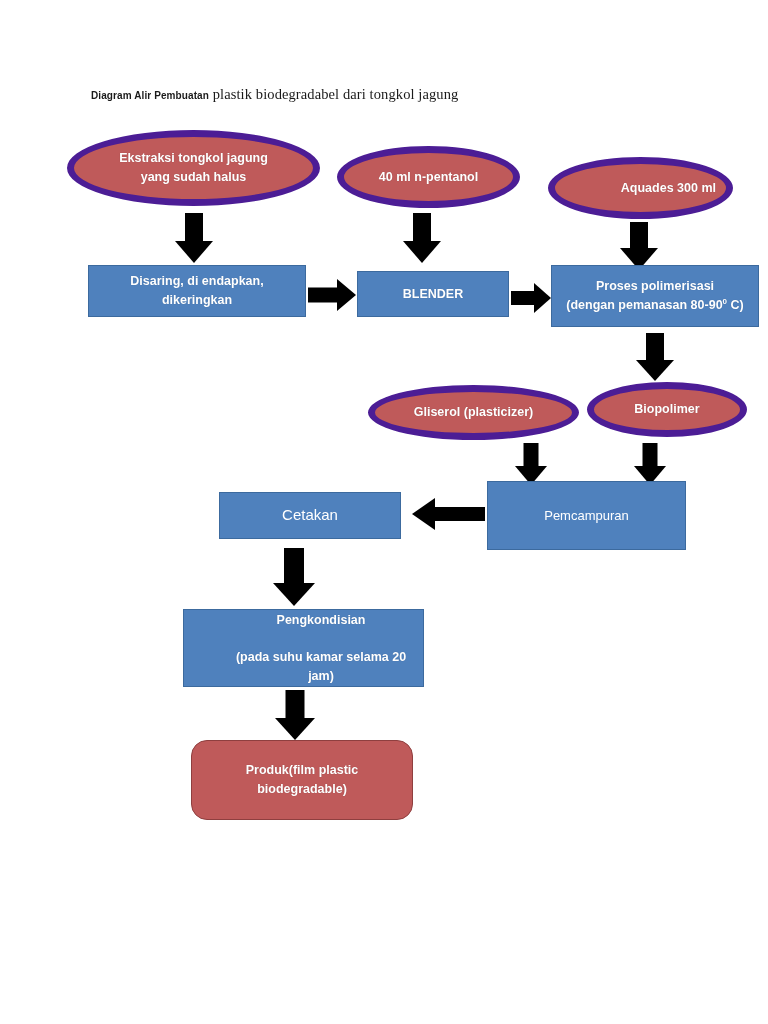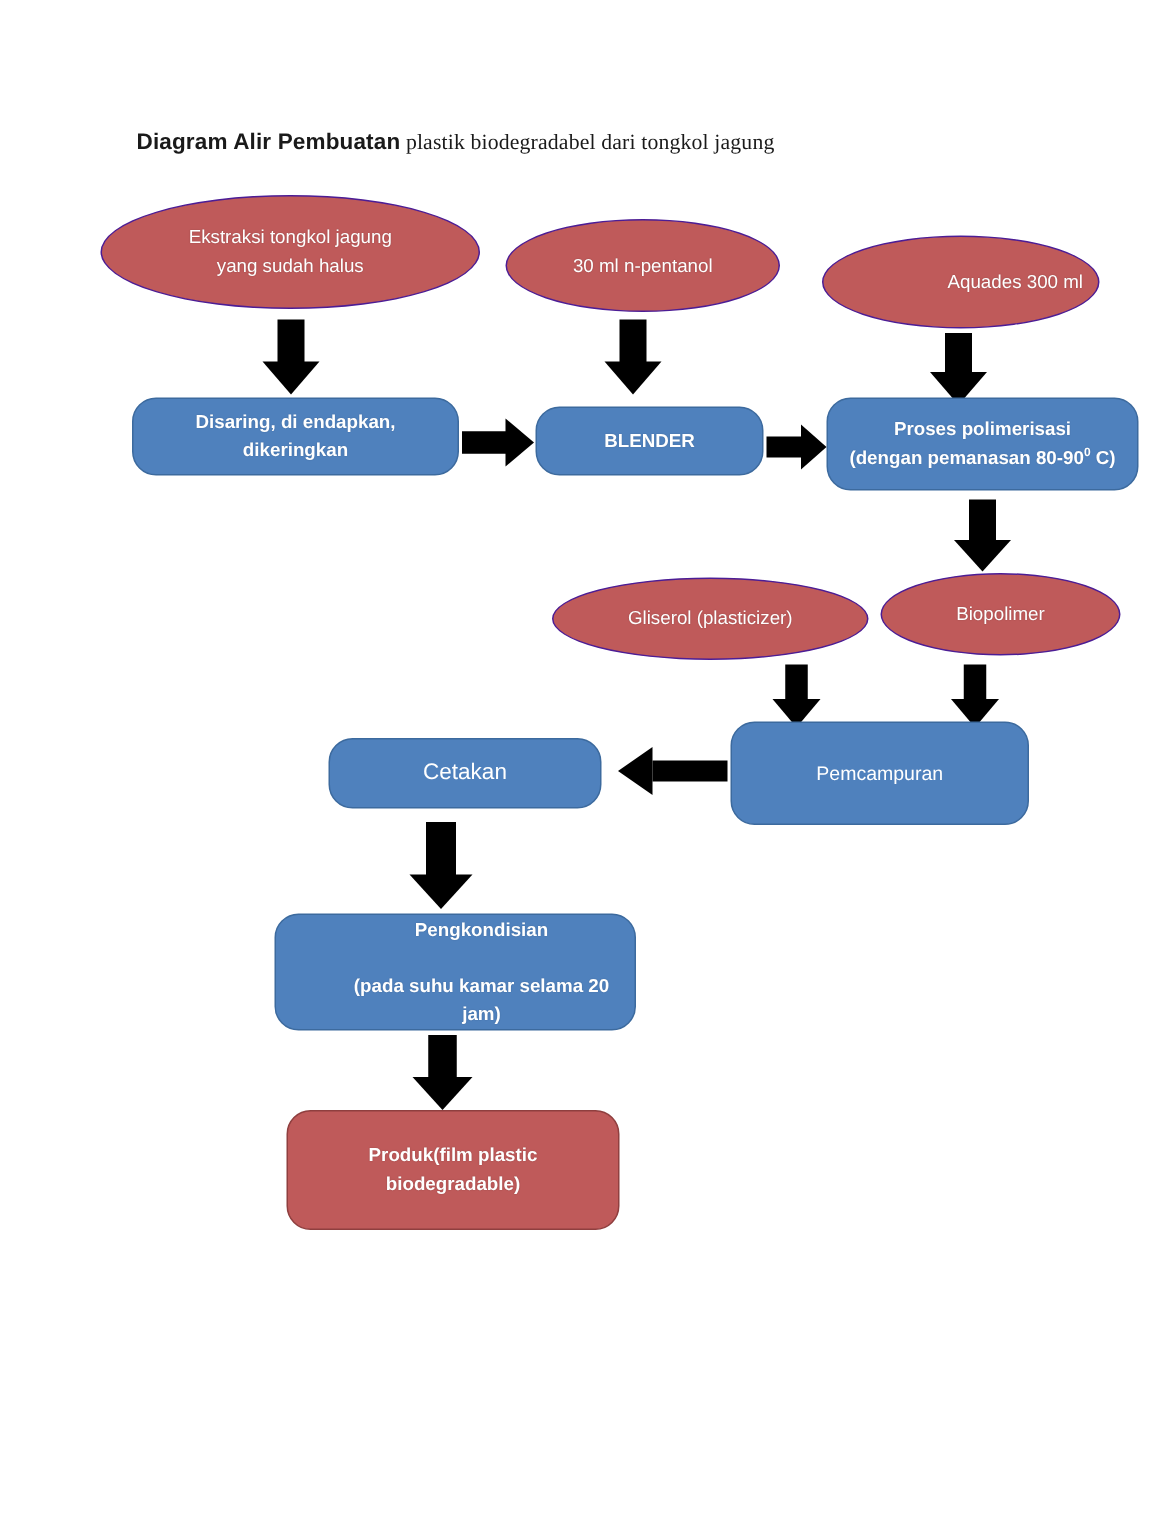--- a/index.html
+++ b/index.html
@@ -25,45 +25,44 @@
     top: 86px;
     font-family: "Liberation Serif", serif;
     font-size: 14.5px;
     color: #1a1a1a;
     white-space: nowrap;
     letter-spacing: 0.1px;
   }
   #diagram-title .t-bold {
     font-family: "Liberation Sans", sans-serif;
     font-weight: bold;
-    font-size: 15px;
+    font-size: 10px;
     margin-top: 16px;
   }
   #diagram-title .t-rest {
     font-family: "Liberation Serif", serif;
     font-weight: normal;
   }
 
   
   .node {
     position: absolute;
     box-sizing: border-box;
     display: flex;
     align-items: center;
     justify-content: center;
     text-align: center;
     color: #ffffff;
     line-height: 1.5;
-    border-radius: 16px;
   }
   .ellipse {
     background: #bf5a5a;
-    border: 1px solid #4c1d95;
+    border: 7px solid #4c1d95;
     border-radius: 50%;
-    font-weight: normal;
+    font-weight: bold;
     font-size: 12.5px;
     text-shadow: 0 0 1px rgba(0,0,0,0.25);
   }
   .rect {
     background: #4f81bd;
     border: 1px solid #3c6a9e;
     font-weight: bold;
     font-size: 12.5px;
     text-shadow: 0 0 1px rgba(0,0,0,0.2);
   }
@@ -164,21 +163,21 @@
 
   <div id="diagram-title">
     <span class="t-bold">Diagram Alir Pembuatan</span><span class="t-rest"> plastik biodegradabel dari tongkol jagung</span>
   </div>
 
   <div class="node ellipse" style="left:67px; top:130px; width:253px; height:76px;">
     <div class="label"><span>Ekstraksi tongkol jagung</span><br><span>yang sudah halus</span></div>
   </div>
 
   <div class="node ellipse" style="left:337px; top:146px; width:183px; height:62px;">
-    <div class="label">30 ml n-pentanol</div>
+    <div class="label">40 ml n-pentanol</div>
   </div>
 
   <div class="node ellipse" style="left:548px; top:157px; width:185px; height:62px;justify-content:flex-end;">
     <div class="label">Aquades 300 ml</div>
   </div>
 
   <div class="arrow arrow-down" style="left:175px; top:213px; width:38px; height:50px;">
     <div class="shaft" style="width:18px; height:30px;"></div>
     <div class="head" style="border-left-width:19px; border-right-width:19px; border-top-width:22px;"></div>
   </div>

